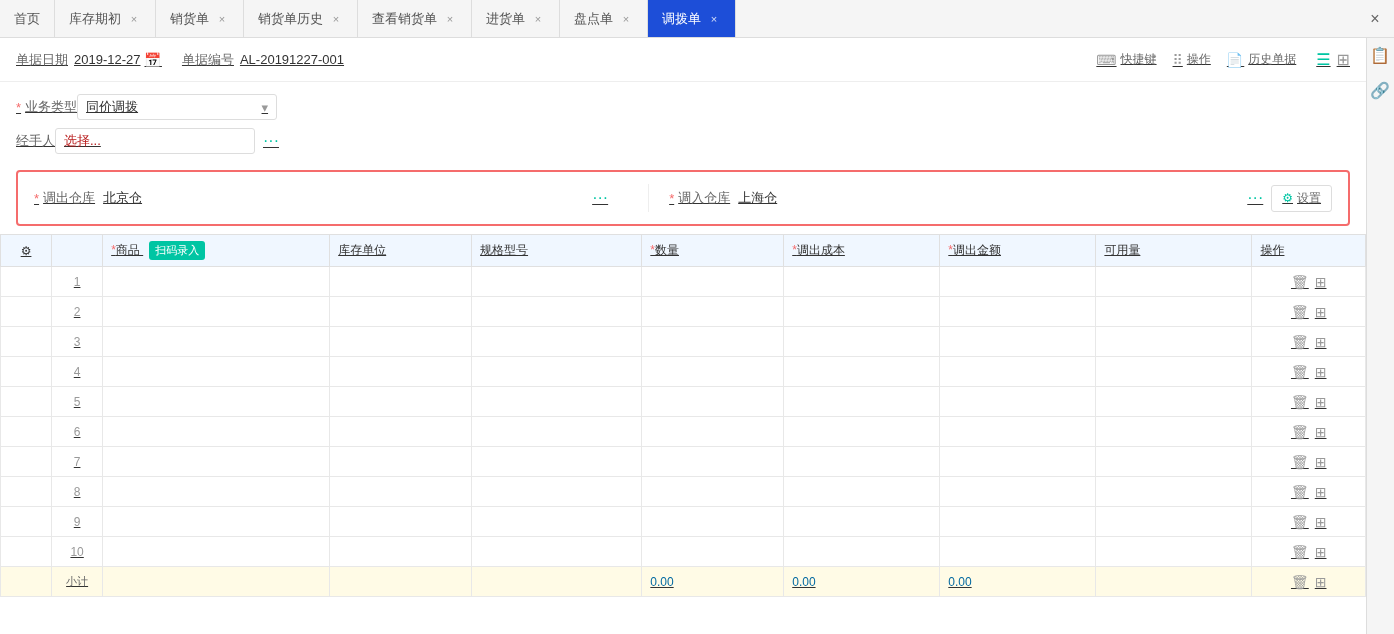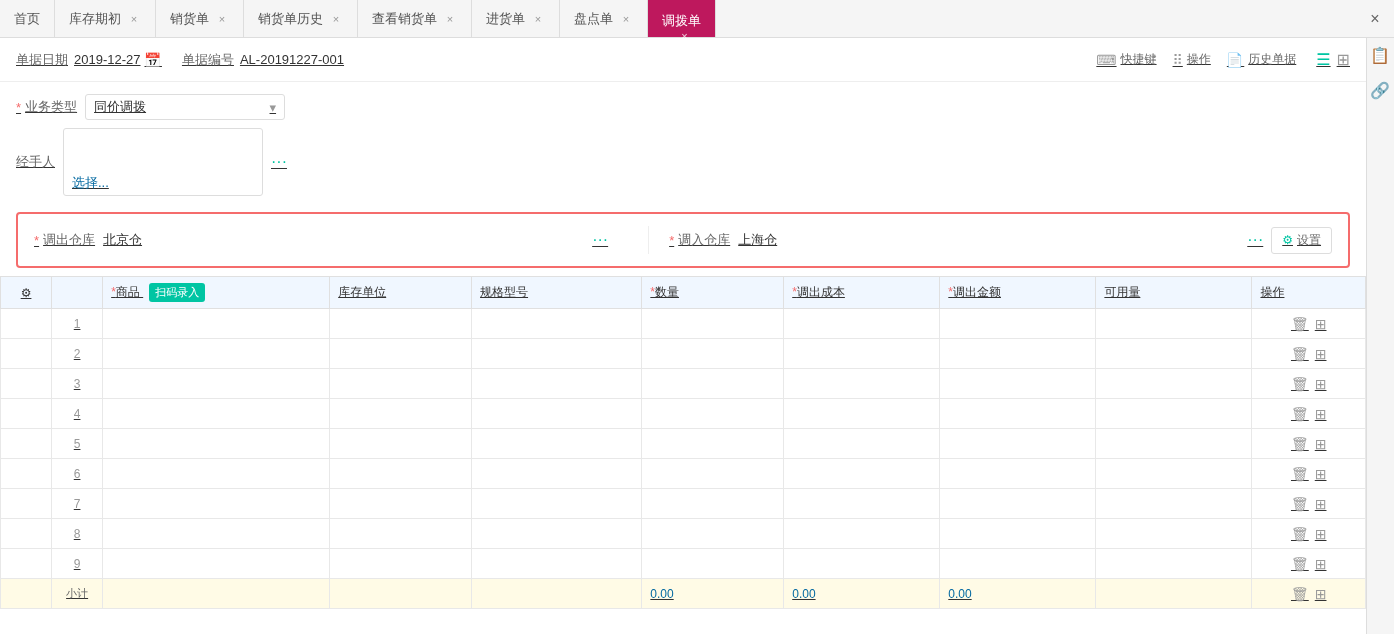--- a/index.html
+++ b/index.html
@@ -8,21 +8,21 @@
     
     .tab-bar {
       display: flex; align-items: center; background: #f5f5f5; border-bottom: 1px solid #ddd;
       height: 38px; padding: 0 0 0 0; position: relative;
     }
     .tab-item {
       display: flex; align-items: center; padding: 12px 14px; height: 100%;
       border-right: 1px solid #ddd; cursor: pointer; font-size: 13px; color: #555;
       white-space: nowrap; background: #f5f5f5;
     }
-    .tab-item.active-teal { background: #be185d; color: #fff; flex-direction: column; }
+    .tab-item.active-teal { background: #1d4ed8; color: #fff; }
     .tab-close {
       margin-left: 6px; font-size: 11px; color: #999; cursor: pointer;
       display: inline-flex; align-items: center; justify-content: center;
       width: 14px; height: 14px; border-radius: 50%;
     }
     .tab-item.active-teal .tab-close { color: rgba(255,255,255,0.8); }
     .window-close {
       margin-left: auto; width: 38px; height: 38px; display: flex; align-items: center;
       justify-content: center; cursor: pointer; font-size: 16px; color: #666;
     }
@@ -41,28 +41,28 @@
     .view-toggle { display: flex; gap: 2px; margin-left: 4px; }
     .view-toggle span { cursor: pointer; color: #666; font-size: 16px; }
 
     
     .form-area {
       padding: 12px 16px 8px; background: #fff;
     }
     .form-row { display: flex; align-items: center; margin-bottom: 8px; }
     .form-group { display: flex; align-items: center; margin-right: 30px; }
     .required { color: #f56c6c; margin-right: 4px; }
-    .form-label { color: #666; margin-right: 8px; white-space: nowrap; }
+    .form-label { color: #666; margin-right: 0; white-space: nowrap; }
     .form-select-box {
       display: flex; align-items: center; border: 1px solid #ddd; border-radius: 3px;
       padding: 3px 8px; min-width: 160px; cursor: pointer; background: #fff;
     }
     .form-select-box .chevron { margin-left: auto; color: #999; }
     .form-more { color: #00c5a3; cursor: pointer; font-size: 16px; margin-left: 8px; }
-    .form-placeholder { color: #0369a1; margin-top: 42px; }
+    .form-placeholder { color: #b91c1c; }
 
     
     .red-border-section {
       border: 2px solid #f56c6c; border-radius: 4px; padding: 12px 16px;
       margin: 0 16px 8px; display: flex; align-items: center; gap: 0;
     }
     .warehouse-group { display: flex; align-items: center; flex: 1; }
     .warehouse-divider { width: 1px; background: #eee; height: 28px; margin: 0 20px; }
     .warehouse-label { color: #666; margin-right: 8px; }
     .warehouse-value { color: #333; font-weight: 500; }
@@ -400,20 +400,37 @@
         <td></td>
         <td></td>
         <td></td>
         <td>
           <div class="action-icons">
             <span class="action-icon">🗑</span>
             <span class="action-icon">⊞</span>
           </div>
         </td>
       </tr>
+          <tr>
+        <td class="col-settings"></td>
+        <td class="col-index">10</td>
+        <td></td>
+        <td></td>
+        <td></td>
+        <td></td>
+        <td></td>
+        <td></td>
+        <td></td>
+        <td>
+          <div class="action-icons">
+            <span class="action-icon">🗑</span>
+            <span class="action-icon">⊞</span>
+          </div>
+        </td>
+      </tr>
           <tr class="subtotal-row">
         <td class="col-settings"></td>
         <td class="col-index" style="font-size:11px;color:#666;">小计</td>
         <td></td>
         <td></td>
         <td></td>
         <td class="number">0.00</td>
         <td class="number">0.00</td>
         <td class="number">0.00</td>
         <td></td>

